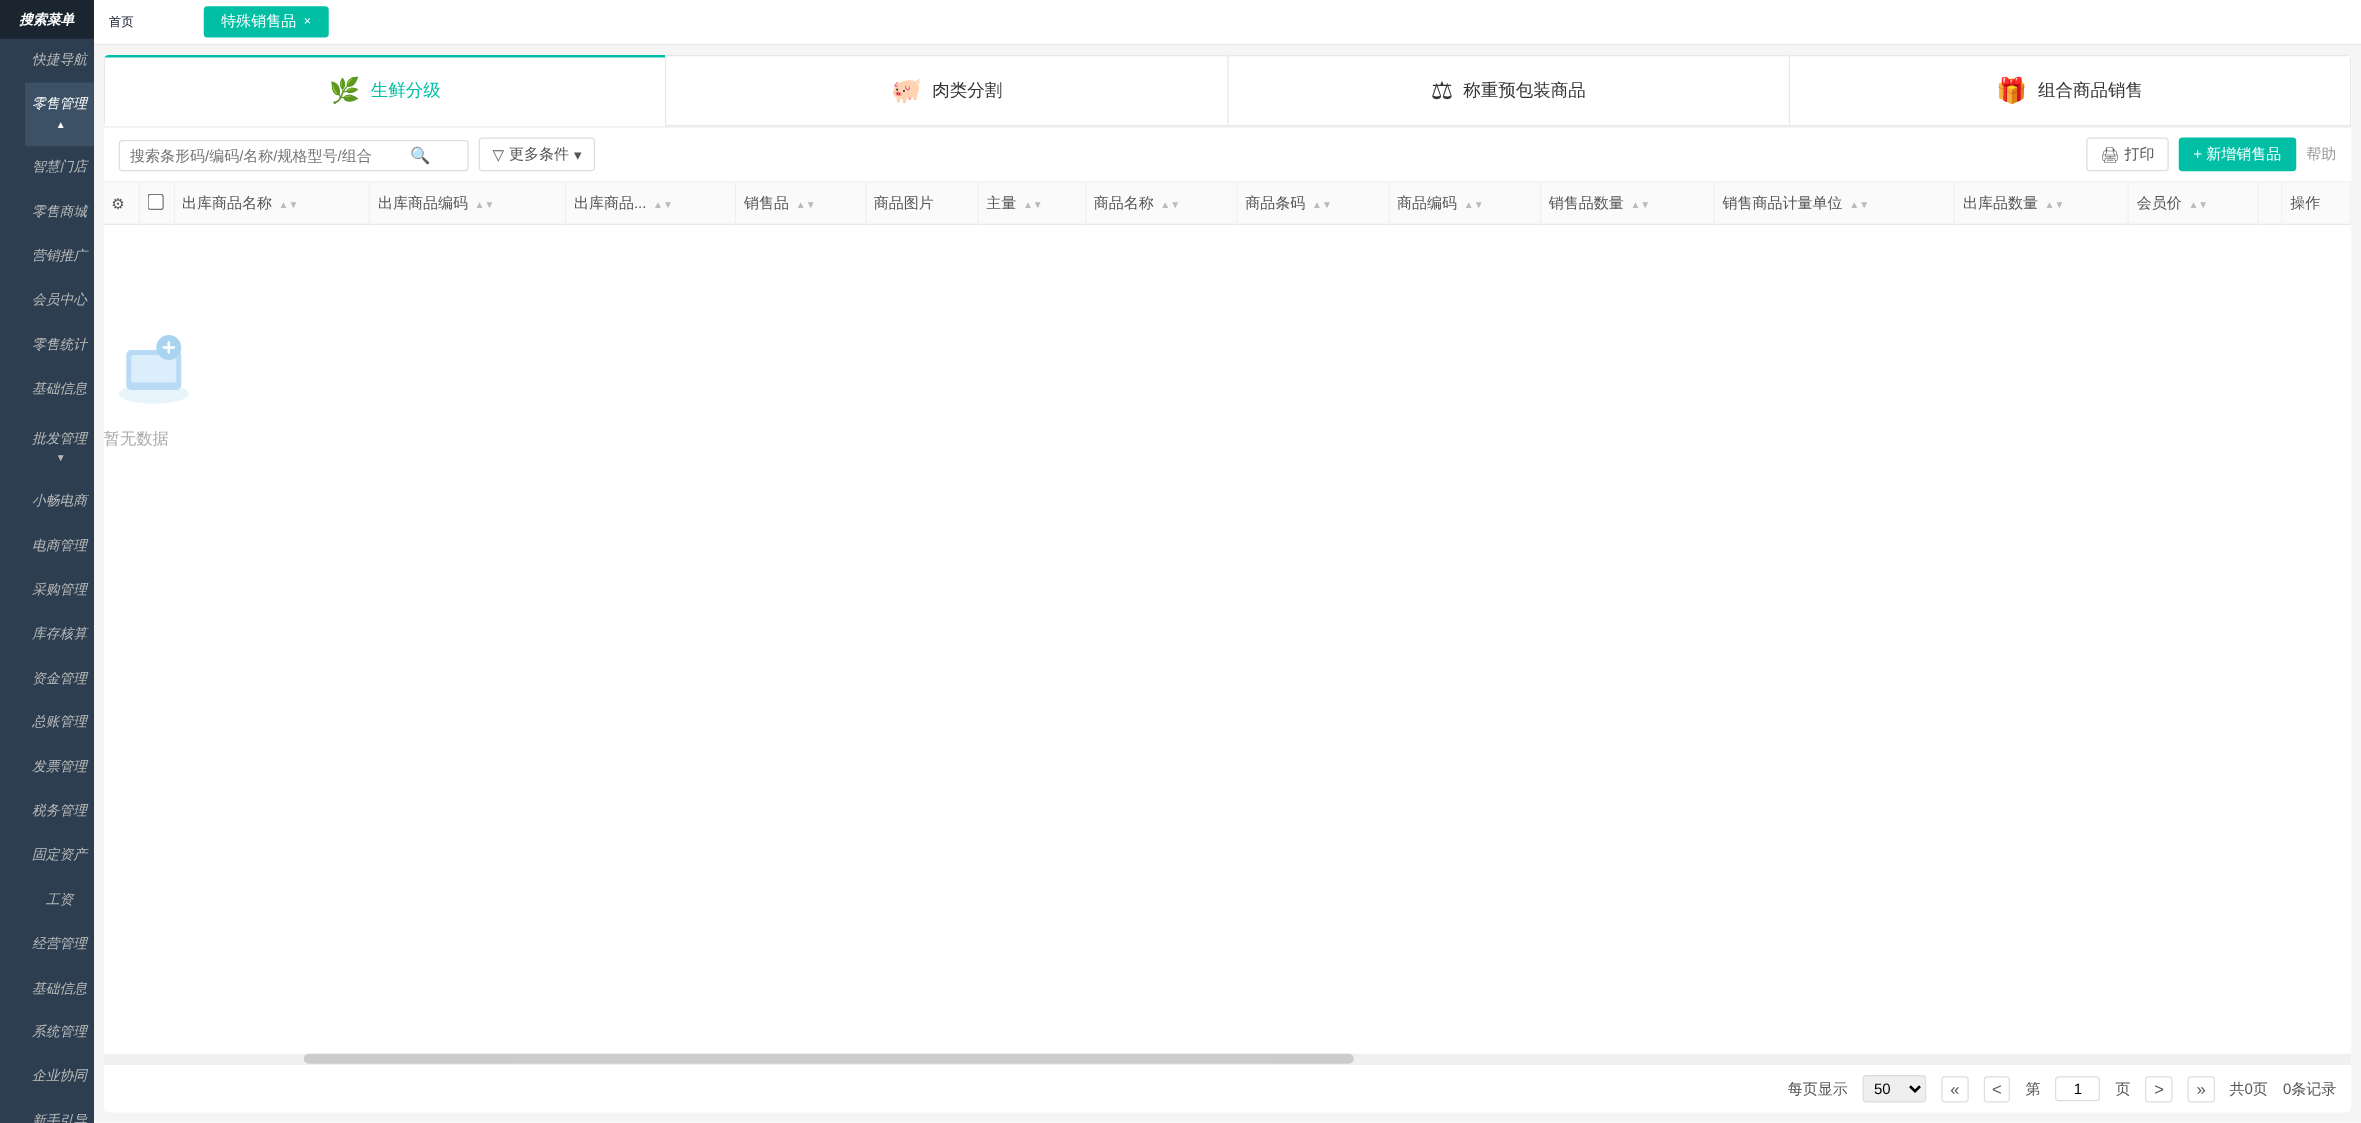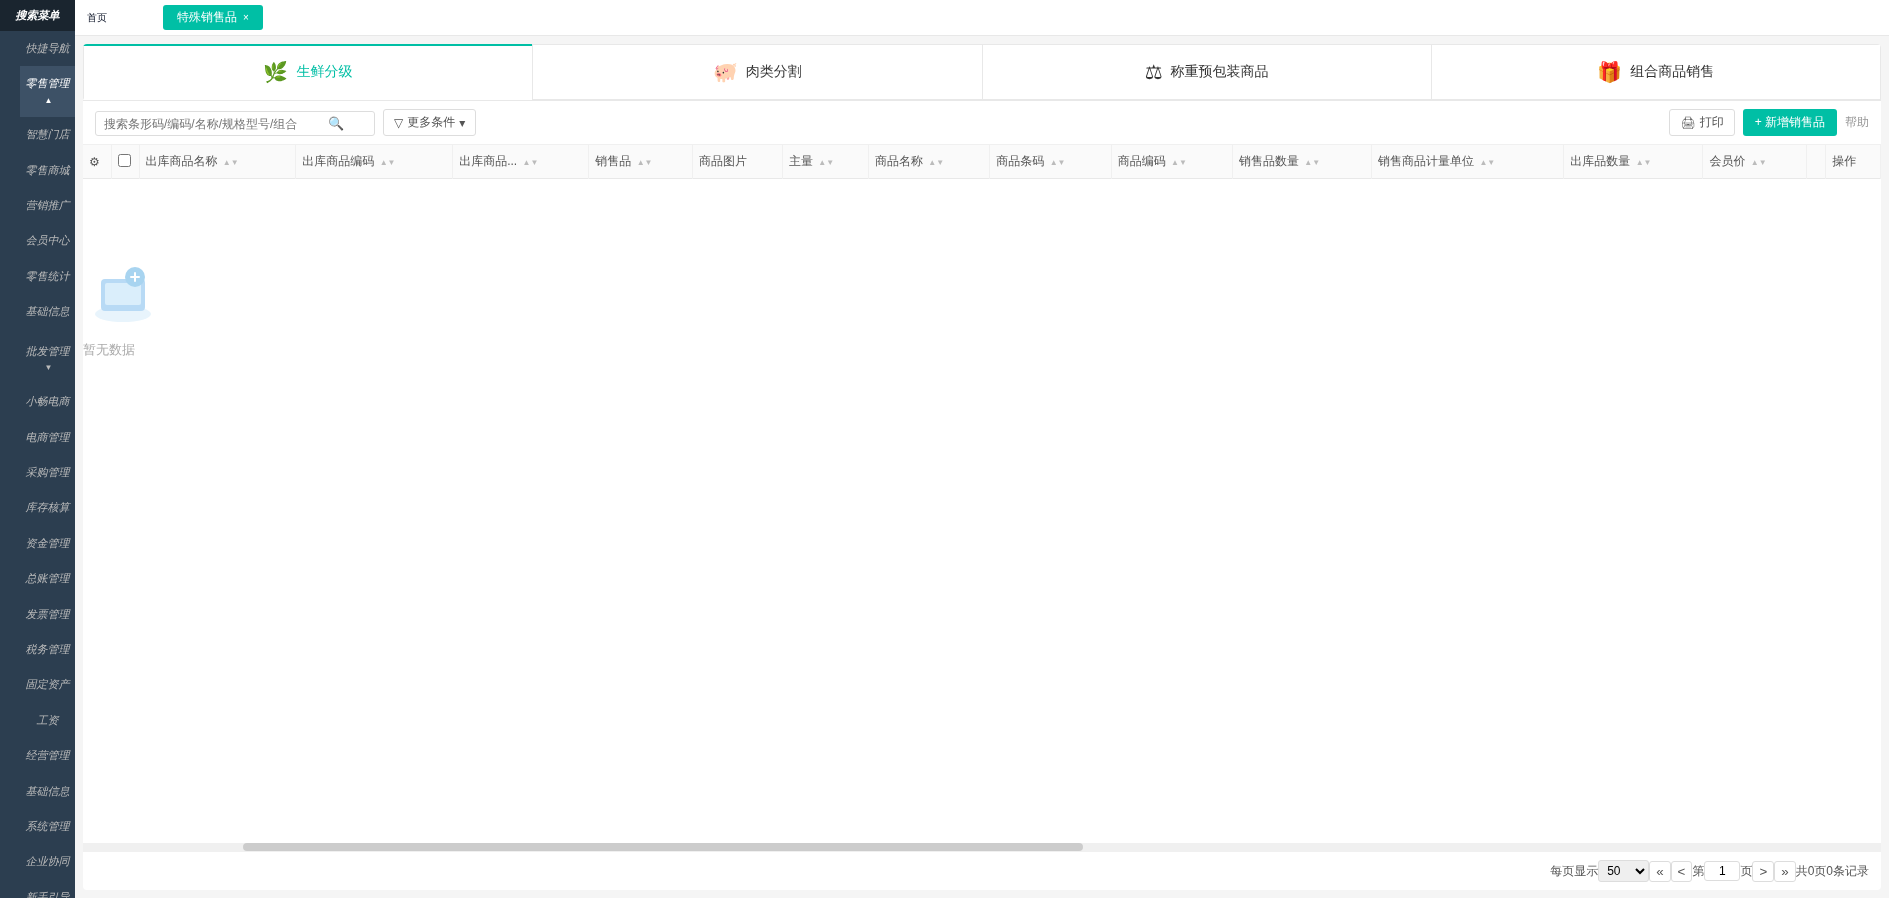--- a/index.html
+++ b/index.html
@@ -252,21 +252,21 @@
 
     
     .pagination-bar {
       display: flex;
       align-items: center;
       justify-content: flex-end;
       padding: 8px 12px;
       border-top: 1px solid #f0f0f0;
       font-size: 12px;
       color: #555;
-      gap: 0;
+      gap: 12px;
       flex-shrink: 0;
     }
     .pagination-bar select {
       border: 1px solid #ddd;
       border-radius: 3px;
       padding: 2px 4px;
       font-size: 12px;
     }
     .page-btn {
       border: 1px solid #ddd;

